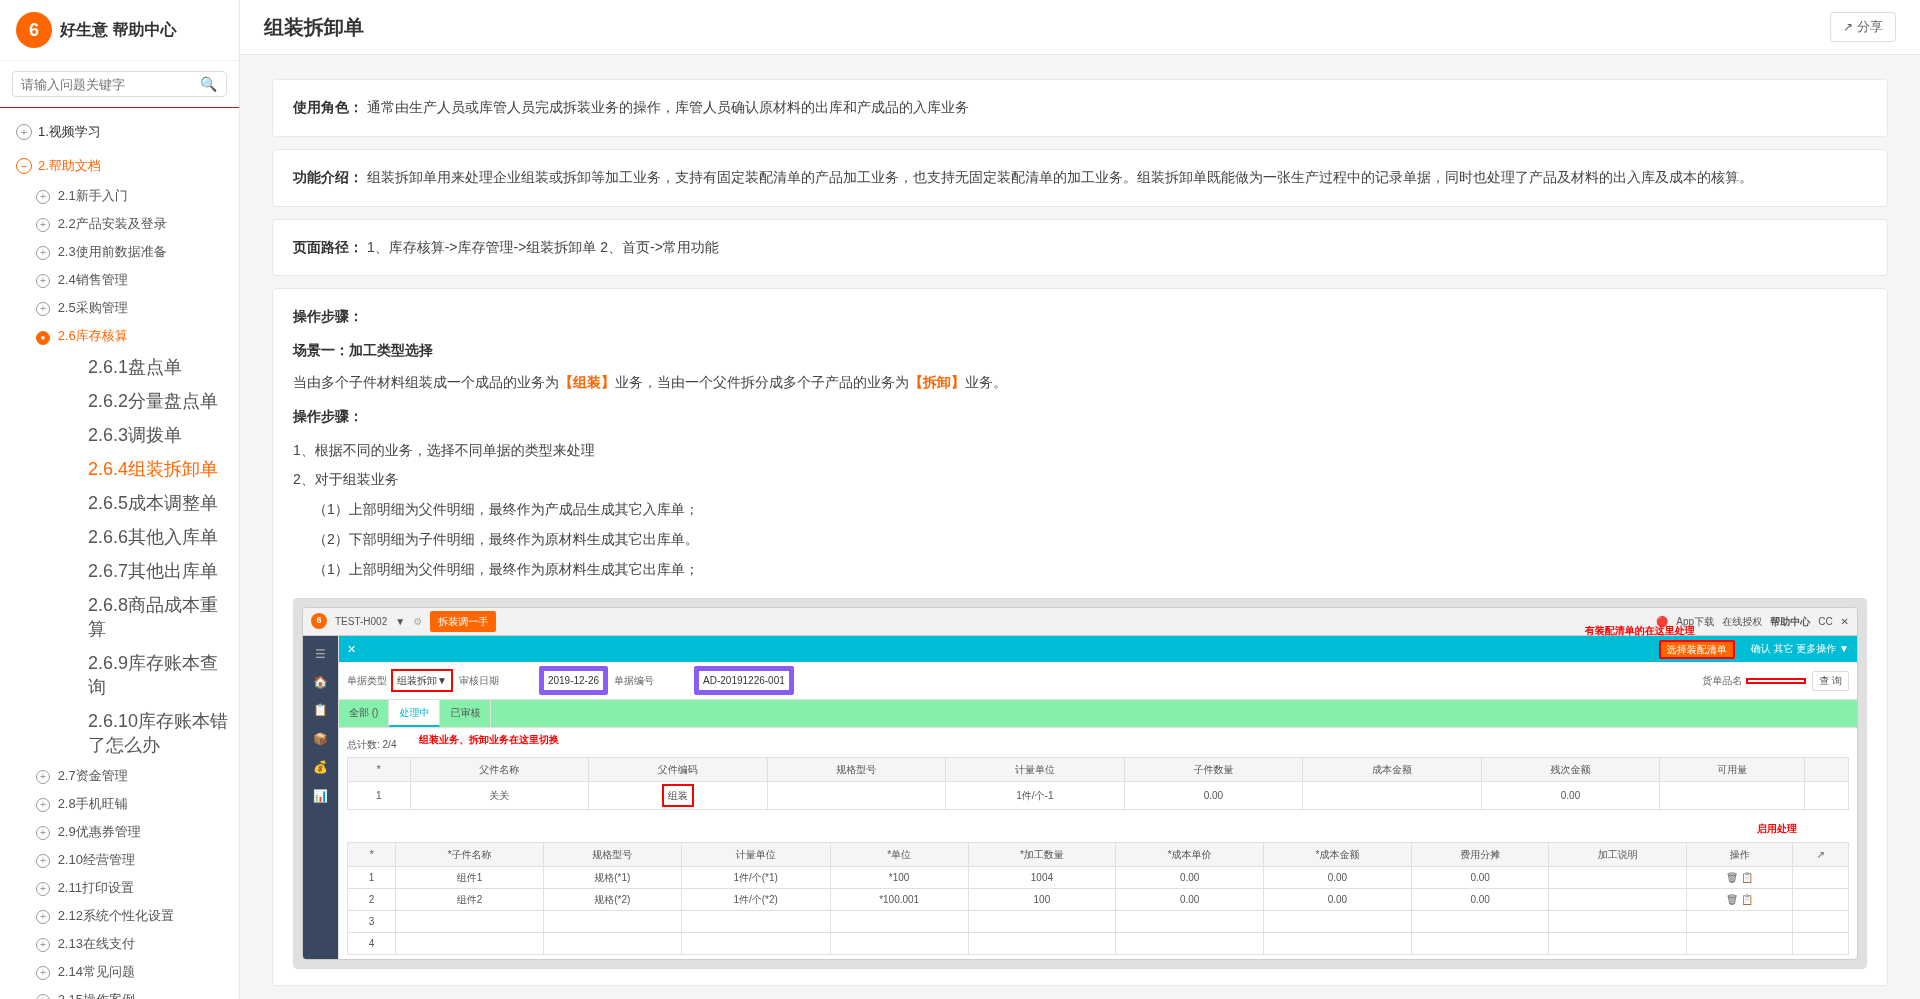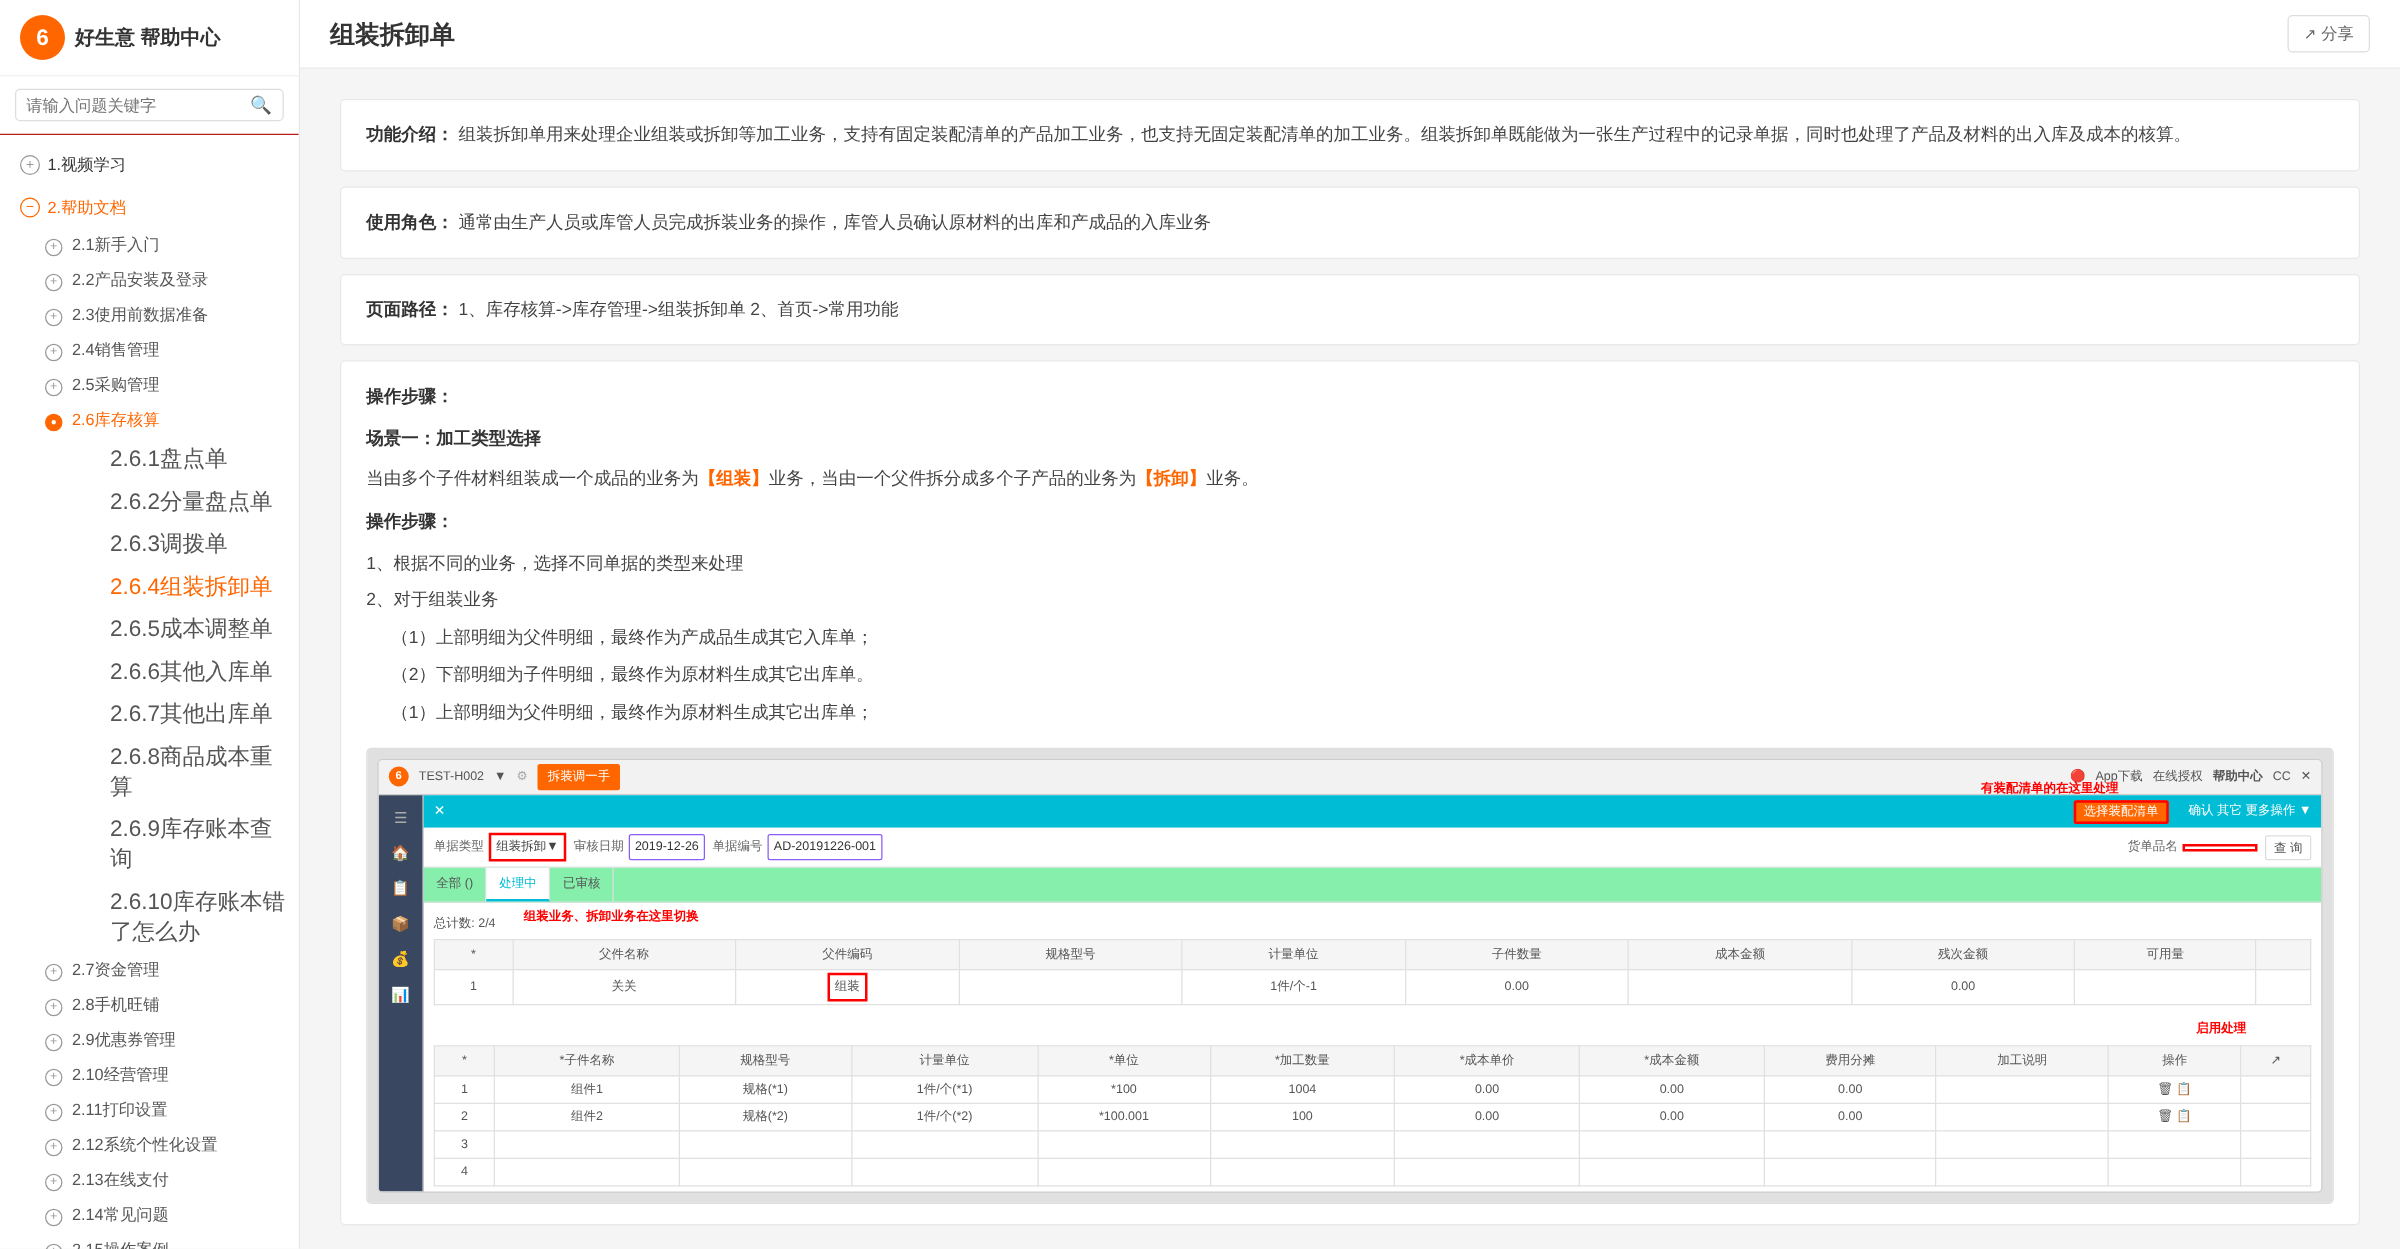--- a/index.html
+++ b/index.html
@@ -226,26 +226,27 @@
       padding: 2px 6px;
       font-size: 10px;
       color: #555;
     }
     .mock-label {
       color: #666;
       font-size: 10px;
       white-space: nowrap;
     }
     .mock-input {
-      border: 1px solid #8b5cf6;
+      border: 5px solid #8b5cf6;
       border-radius: 2px;
       padding: 1px 4px;
       font-size: 10px;
       color: #333;
       min-width: 60px;
+      margin-left: 36px;
     }
     .mock-table {
       width: 100%;
       border-collapse: collapse;
       font-size: 10px;
     }
     .mock-table th {
       background: #f5f5f5;
       border: 1px solid #e0e0e0;
       padding: 3px 6px;
@@ -424,27 +425,27 @@
   <div id="header">
     <h1 id="page-title">组装拆卸单</h1>
     <button id="share-btn">
       <span style="font-size:12px;">↗</span>
       <span>分享</span>
     </button>
   </div>
   <div id="content-area">
 
     <div class="content-section">
+      <strong>使用角色：</strong>
+      <span>通常由生产人员或库管人员完成拆装业务的操作，库管人员确认原材料的出库和产成品的入库业务</span>
+    </div>
+
+    <div class="content-section">
       <strong>功能介绍：</strong>
       <span>组装拆卸单用来处理企业组装或拆卸等加工业务，支持有固定装配清单的产品加工业务，也支持无固定装配清单的加工业务。组装拆卸单既能做为一张生产过程中的记录单据，同时也处理了产品及材料的出入库及成本的核算。</span>
-    </div>
-
-    <div class="content-section">
-      <strong>使用角色：</strong>
-      <span>通常由生产人员或库管人员完成拆装业务的操作，库管人员确认原材料的出库和产成品的入库业务</span>
     </div>
 
     <div class="content-section">
       <strong>页面路径：</strong>
       <span>1、库存核算-&gt;库存管理-&gt;组装拆卸单 2、首页-&gt;常用功能</span>
     </div>
 
     <div class="content-section">
       <div class="steps-title">操作步骤：</div>
       <div class="scene-title">

